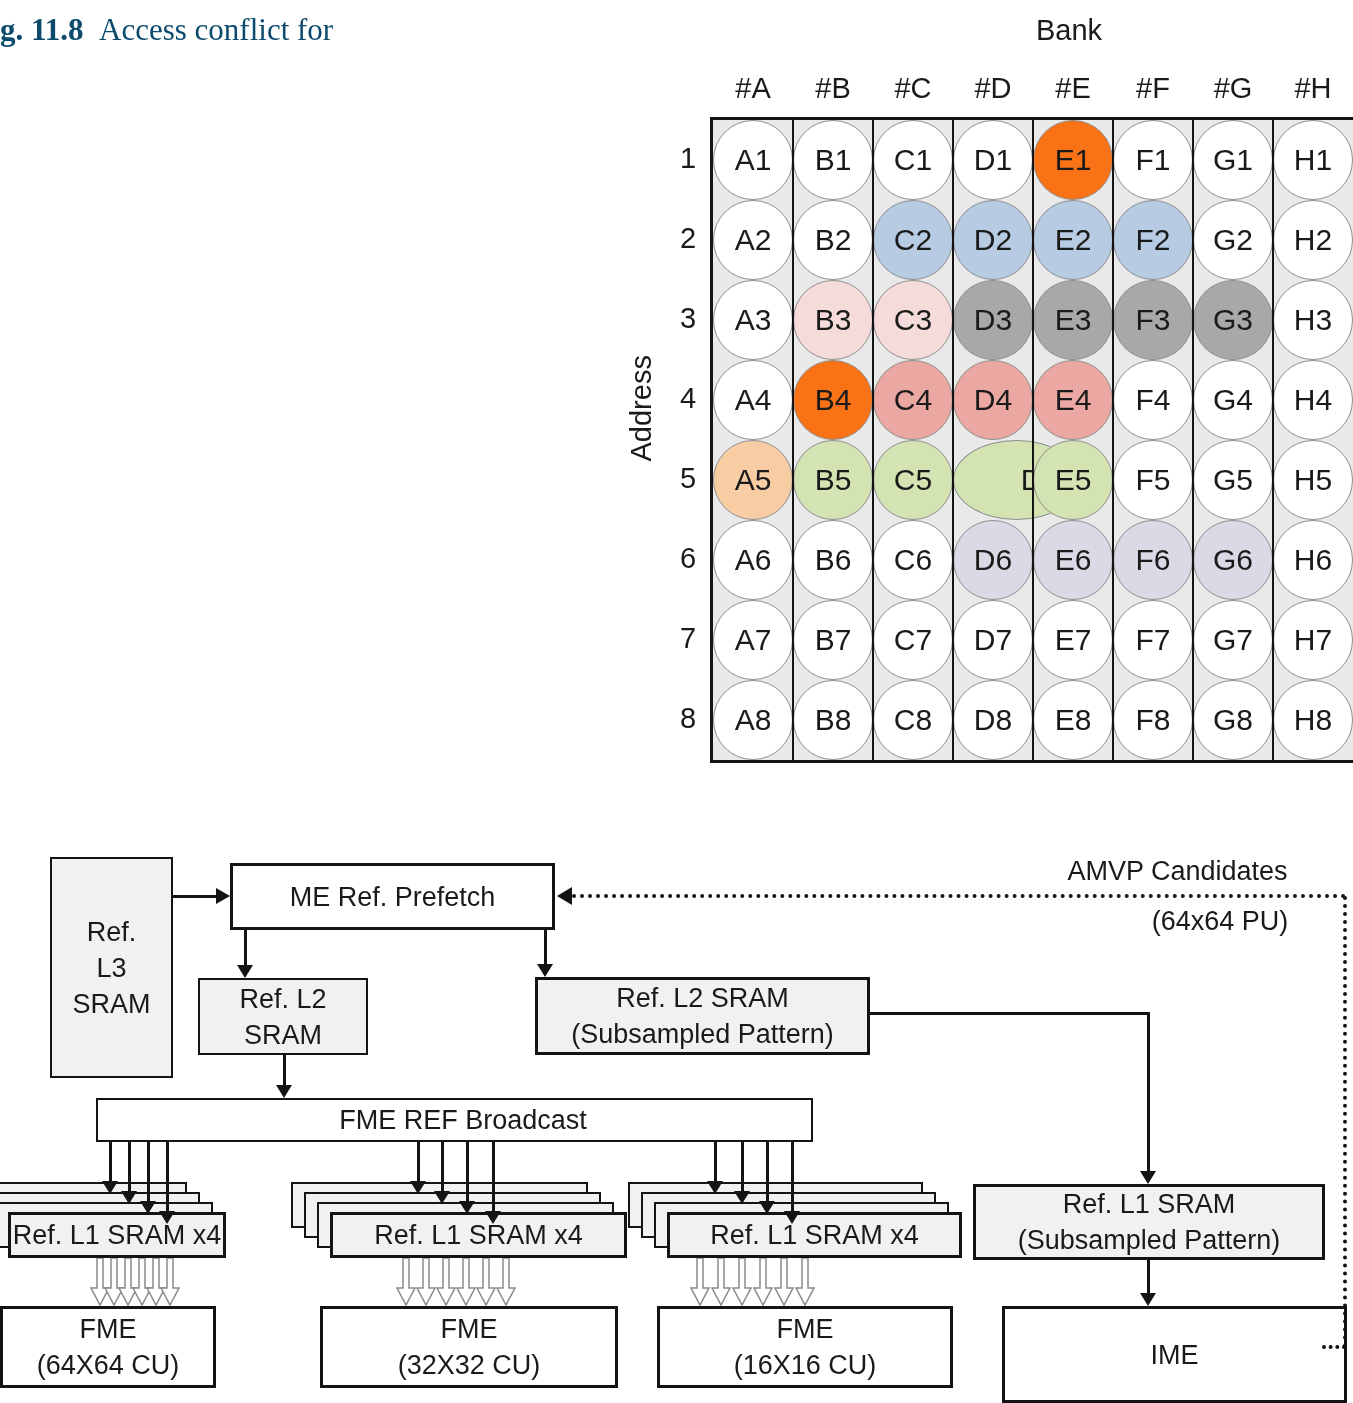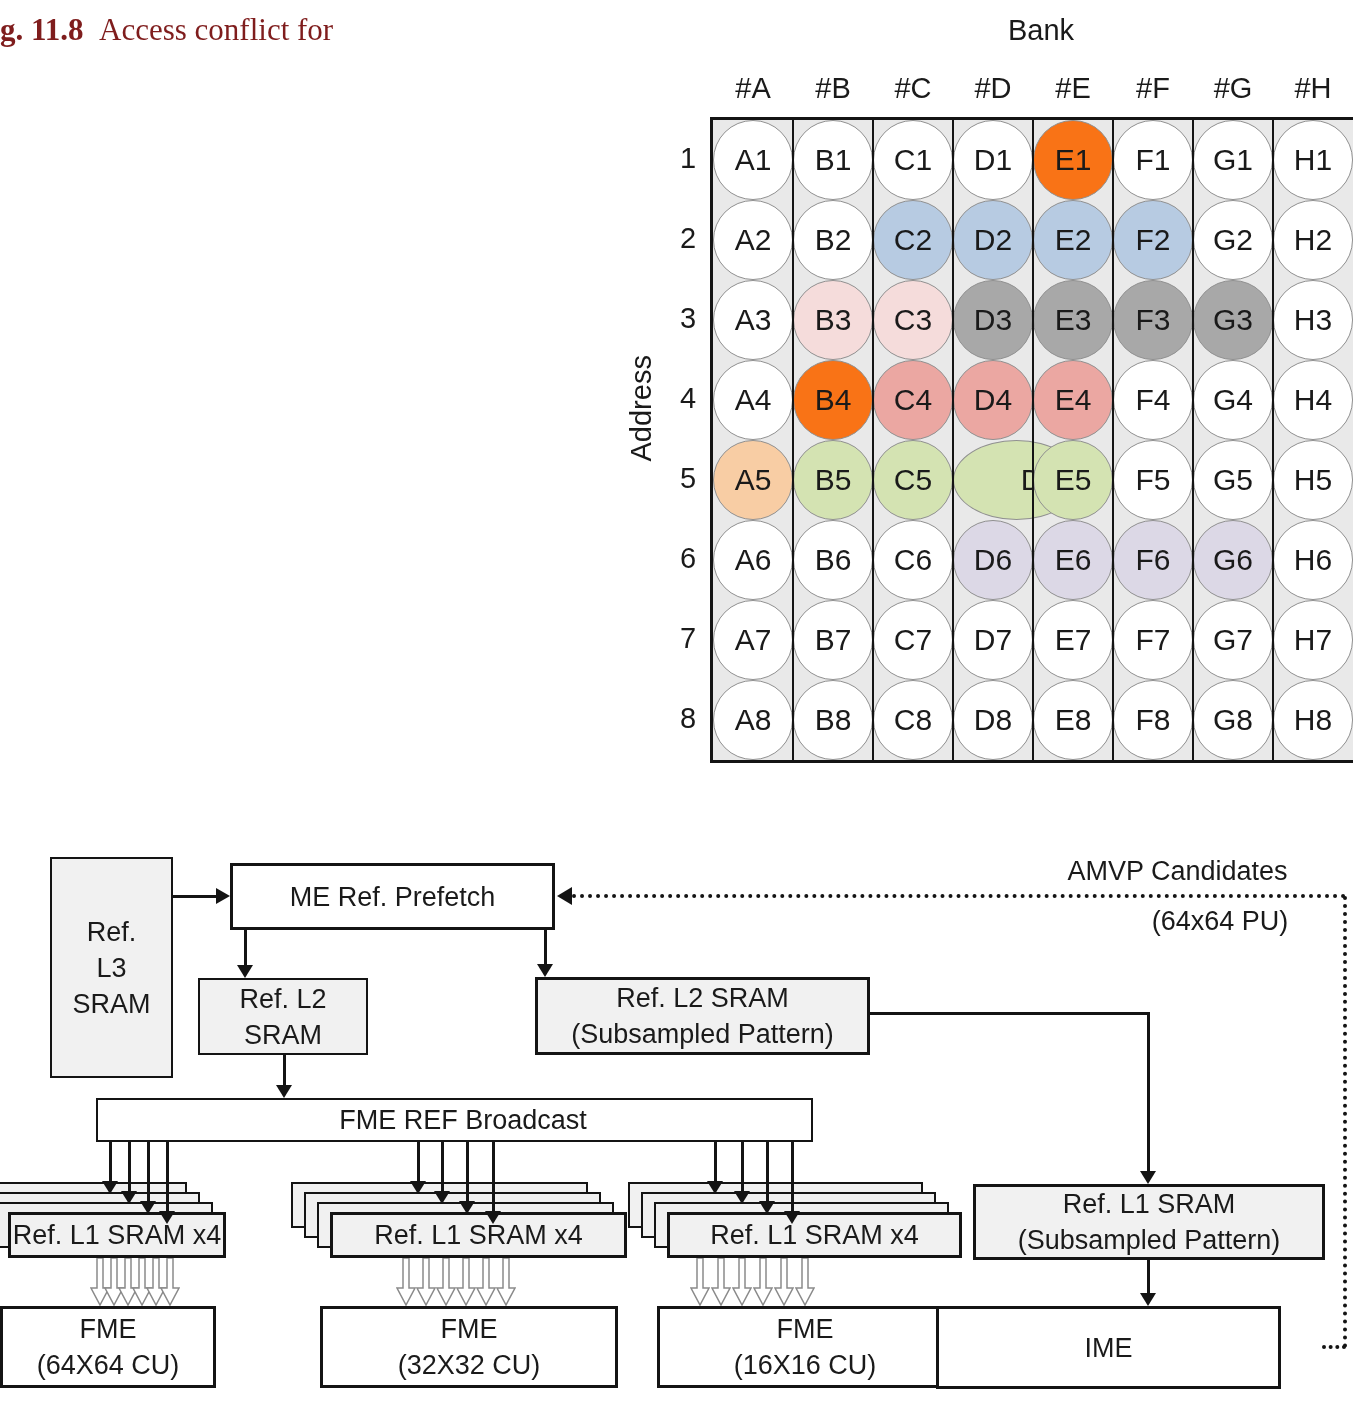--- a/index.html
+++ b/index.html
@@ -1,22 +1,22 @@
 <!DOCTYPE html>
 <html><head>
 <meta charset="utf-8">
 <style>
   html,body{margin:0;padding:0;}
   body{width:1353px;height:1403px;position:relative;background:#fff;overflow:hidden;
        font-family:"Liberation Sans",sans-serif;color:#1a1a1a;}
   .abs{position:absolute;}
   
-  #caption{left:0;top:10px;width:420px;font-family:"Liberation Serif",serif;font-size:31px;line-height:40px;color:#7f1d1d;}
+  #caption{left:0;top:10px;width:420px;font-family:"Liberation Serif",serif;font-size:31px;line-height:40px;color:#0c4a6e;}
   
-  #bank-title{left:966px;top:14px;width:150px;text-align:center;font-size:29px;}
+  #bank-title{left:994px;top:14px;width:150px;text-align:center;font-size:29px;}
   #grid{left:710px;top:117px;width:640px;height:640px;background:#e9e9e9;border:3px solid #141414;}
   .colline{position:absolute;top:0;bottom:0;width:2px;background:#141414;z-index:3;}
   .cell{position:absolute;width:78px;height:78px;border-radius:50%;border:1px solid #909090;
         display:flex;align-items:center;justify-content:center;font-size:30px;z-index:1;}
   .hdr{position:absolute;top:72px;width:80px;text-align:center;font-size:29px;}
   .rowlab{position:absolute;width:40px;text-align:center;font-size:29px;}
   #address-label{left:606px;top:410px;width:70px;text-align:center;font-size:29px;
                  transform:rotate(-90deg);transform-origin:center;}
   
   .blk{position:absolute;display:flex;flex-direction:column;align-items:center;justify-content:center;
@@ -145,21 +145,21 @@
 
 <div class="blk gray b2" style="left:50px;top:857px;width:123px;height:221px;">Ref.<br>L3<br>SRAM</div>
 <div class="blk b3" style="left:230px;top:863px;width:325px;height:67px;">ME Ref. Prefetch</div>
 <div class="blk gray b2" style="left:198px;top:978px;width:170px;height:77px;">Ref. L2<br>SRAM</div>
 <div class="blk gray b3" style="left:535px;top:977px;width:335px;height:78px;">Ref. L2 SRAM<br>(Subsampled Pattern)</div>
 <div class="blk b2" style="left:96px;top:1098px;width:717px;height:44px;padding-left:17px;">FME REF Broadcast</div>
 <div class="blk b3" style="left:0px;top:1306px;width:216px;height:82px;">FME<br>(64X64 CU)</div>
 <div class="blk b3" style="left:320px;top:1306px;width:298px;height:82px;">FME<br>(32X32 CU)</div>
 <div class="blk b3" style="left:657px;top:1306px;width:296px;height:82px;">FME<br>(16X16 CU)</div>
 <div class="blk gray b3" style="left:973px;top:1184px;width:352px;height:76px;">Ref. L1 SRAM<br>(Subsampled Pattern)</div>
-<div class="blk b3" style="left:936px;top:1306px;width:345px;height:83px;">IME</div>
+<div class="blk b3" style="left:1002px;top:1306px;width:345px;height:97px;">IME</div>
 
 <div class="annot" style="left:1020px;top:856px;width:315px;">AMVP Candidates</div>
 <div class="annot" style="left:1090px;top:906px;width:260px;">(64x64 PU)</div>
 
 <div class="shaft-h" style="left:173px;top:895px;width:46px;"></div>
 <div class="head-right" style="left:216px;top:888px;"></div>
 
 <div class="dot-h" style="left:572px;top:894px;width:774px;"></div>
 <div class="dot-v" style="left:1343px;top:896px;height:452px;"></div>
 <div class="dot-h" style="left:1322px;top:1345px;width:24px;"></div>

